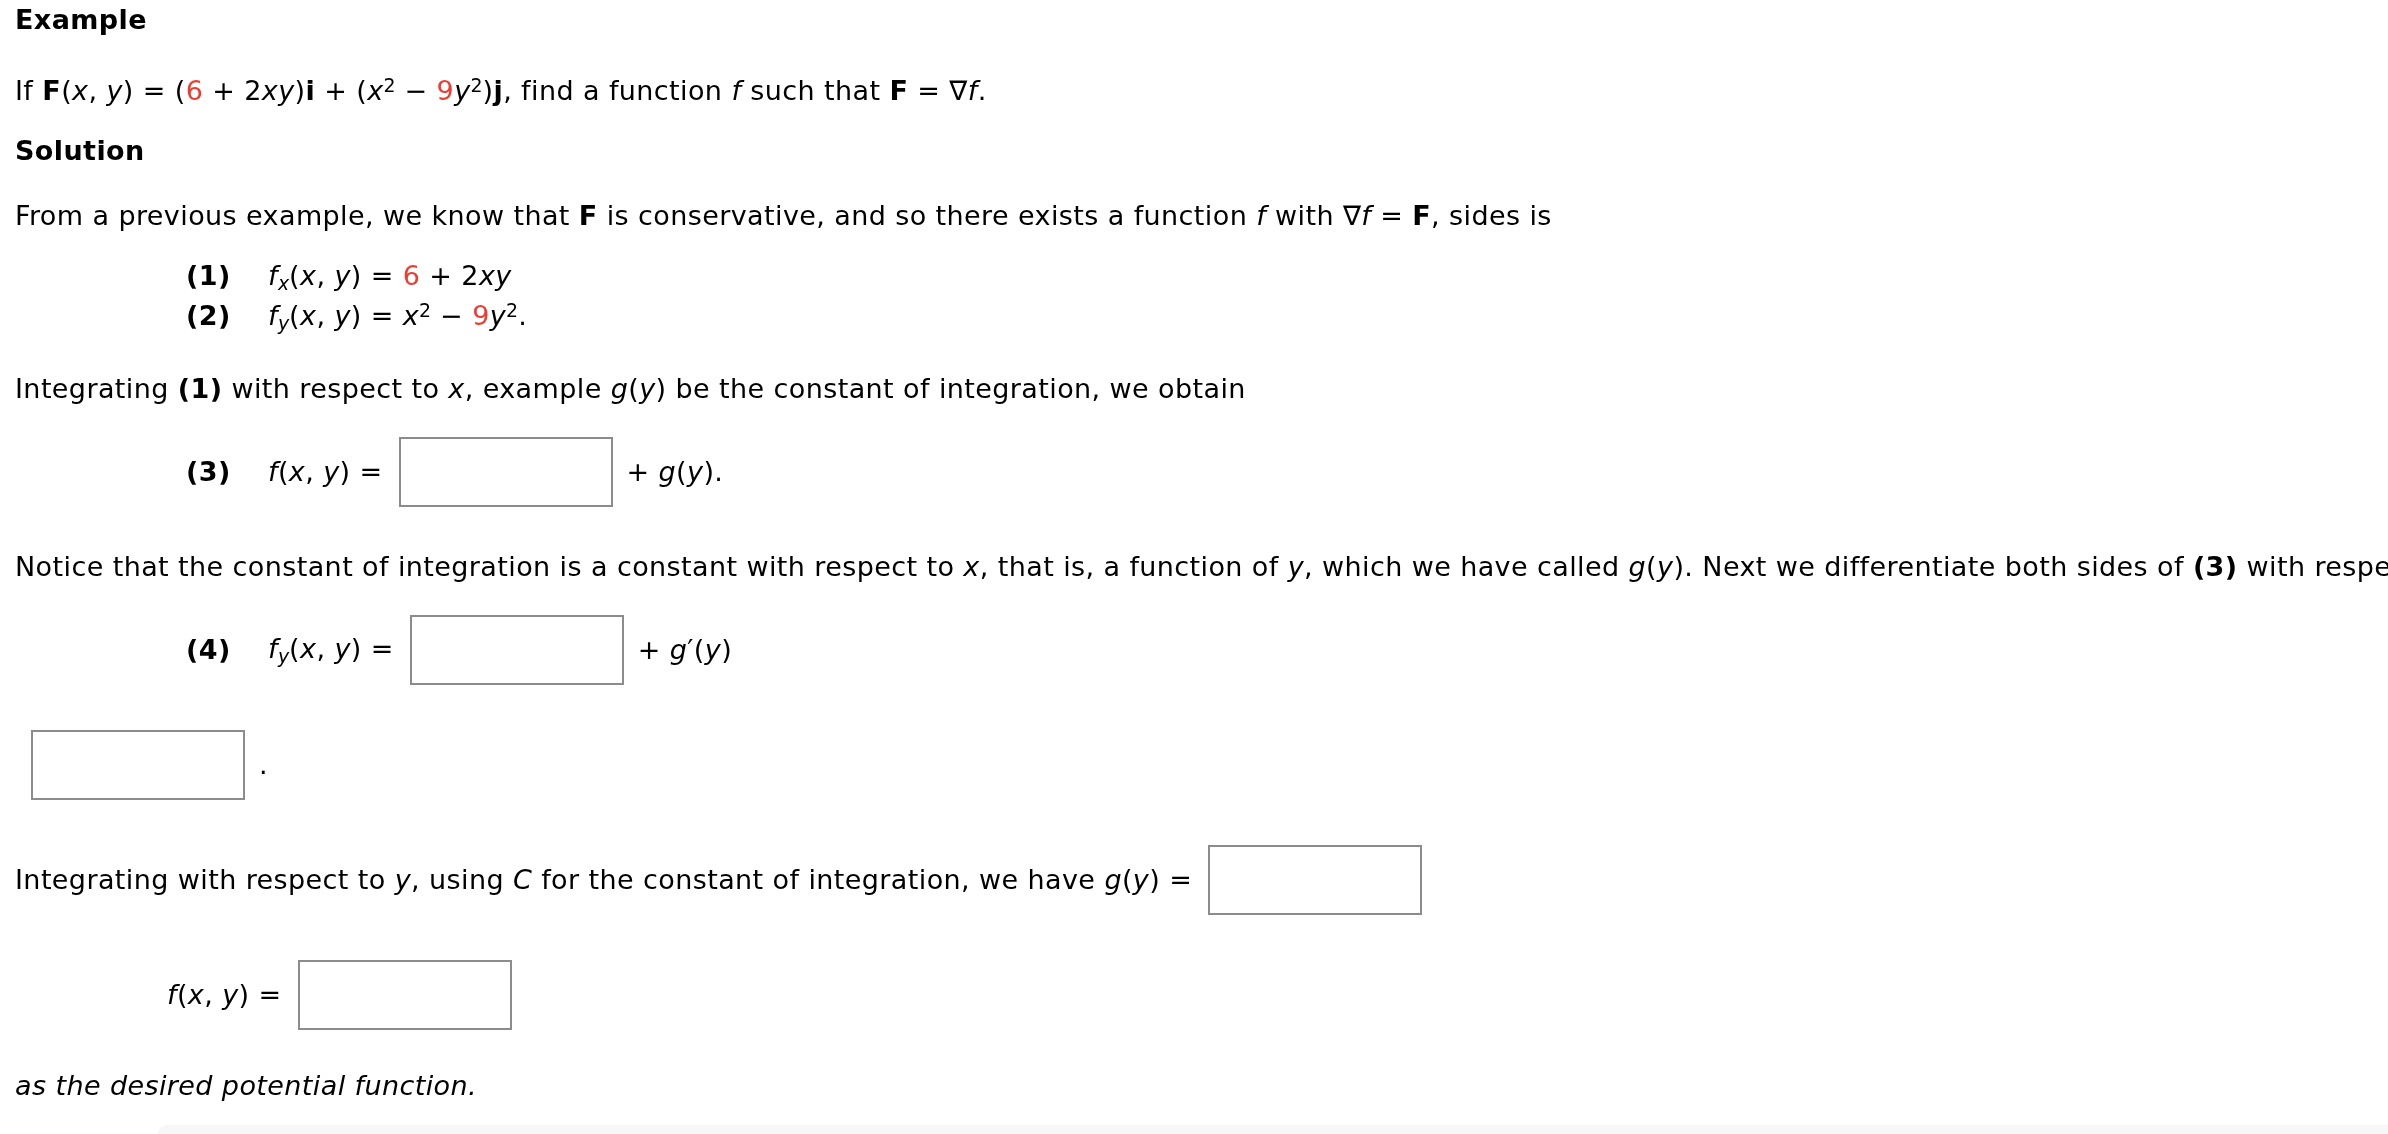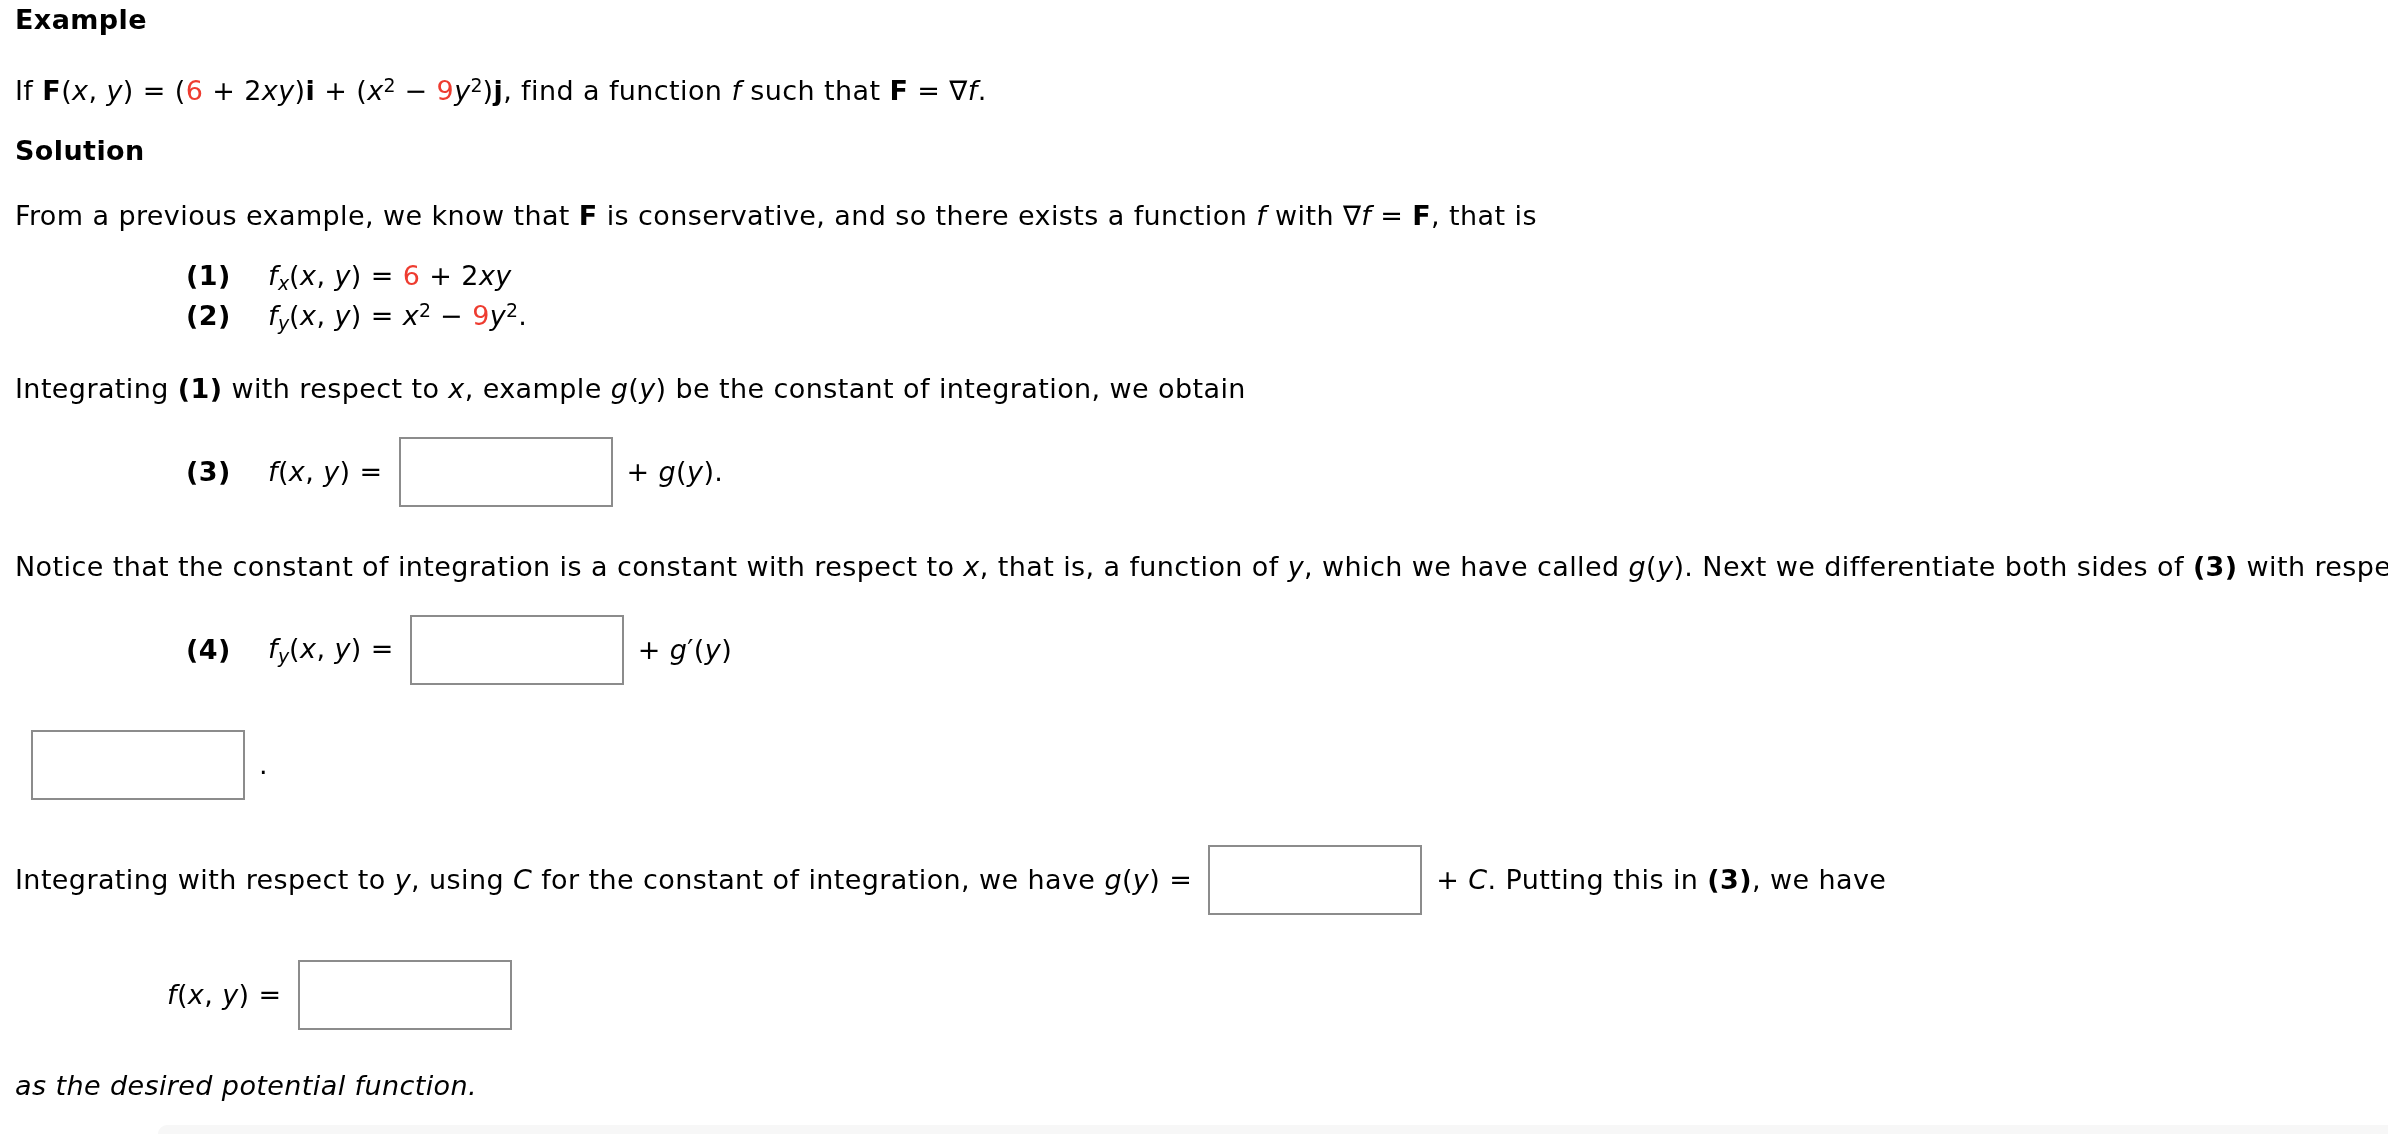--- a/index.html
+++ b/index.html
@@ -82,21 +82,21 @@
 </style>
 </head>
 <body>
 
 <div id="example" class="line heading">Example</div>
 
 <div id="problem" class="line"><span class="seg-n">If </span><span class="seg-b">F</span><span class="seg-n">(</span><span class="seg-i">x</span><span class="seg-n">, </span><span class="seg-i">y</span><span class="seg-n">) = (</span><span class="seg-r">6</span><span class="seg-n"> + 2</span><span class="seg-i">xy</span><span class="seg-n">)</span><span class="seg-b">i</span><span class="seg-n"> + (</span><span class="seg-i">x</span><span class="seg-sup">2</span><span class="seg-n"> − </span><span class="seg-r">9</span><span class="seg-i">y</span><span class="seg-sup">2</span><span class="seg-n">)</span><span class="seg-b">j</span><span class="seg-n">, find a function </span><span class="seg-i">f</span><span class="seg-n"> such that </span><span class="seg-b">F</span><span class="seg-n"> = ∇</span><span class="seg-i">f</span><span class="seg-n">.</span></div>
 
 <div id="solution" class="line heading">Solution</div>
 
-<div id="from-previous" class="line"><span class="seg-n">From a previous example, we know that </span><span class="seg-b">F</span><span class="seg-n"> is conservative, and so there exists a function </span><span class="seg-i">f</span><span class="seg-n"> with ∇</span><span class="seg-i">f</span><span class="seg-n"> = </span><span class="seg-b">F</span><span class="seg-n">, that is</span></div>
+<div id="from-previous" class="line"><span class="seg-n">From a previous example, we know that </span><span class="seg-b">F</span><span class="seg-n"> is conservative, and so there exists a function </span><span class="seg-i">f</span><span class="seg-n"> with ∇</span><span class="seg-i">f</span><span class="seg-n"> = </span><span class="seg-b">F</span><span class="seg-n">, sides is</span></div>
 
 <div id="eq1" class="line">
   <span class="eq-label">(1)</span><span><span class="seg-i">f</span><span class="seg-subi">x</span><span class="seg-n">(</span><span class="seg-i">x</span><span class="seg-n">, </span><span class="seg-i">y</span><span class="seg-n">) = </span><span class="seg-r">6</span><span class="seg-n"> + 2</span><span class="seg-i">xy</span></span>
 </div>
 
 <div id="eq2" class="line">
   <span class="eq-label">(2)</span><span><span class="seg-i">f</span><span class="seg-subi">y</span><span class="seg-n">(</span><span class="seg-i">x</span><span class="seg-n">, </span><span class="seg-i">y</span><span class="seg-n">) = </span><span class="seg-i">x</span><span class="seg-sup">2</span><span class="seg-n"> − </span><span class="seg-r">9</span><span class="seg-i">y</span><span class="seg-sup">2</span><span class="seg-n">.</span></span>
 </div>
 
 <div id="integrating1" class="line"><span class="seg-n">Integrating </span><span class="seg-b">(1)</span><span class="seg-n"> with respect to </span><span class="seg-i">x</span><span class="seg-n">, example </span><span class="seg-i">g</span><span class="seg-n">(</span><span class="seg-i">y</span><span class="seg-n">) be the constant of integration, we obtain</span></div>
@@ -118,21 +118,20 @@
 </div>
 
 <div id="comparing" class="row">
     <input type="text" class="answer-box" value="" style="">
     <span><span class="seg-n">.</span></span>
 </div>
 
 <div id="integrating-y" class="row">
   <span><span class="seg-n">Integrating with respect to </span><span class="seg-i">y</span><span class="seg-n">, using </span><span class="seg-i">C</span><span class="seg-n"> for the constant of integration, we have </span><span class="seg-i">g</span><span class="seg-n">(</span><span class="seg-i">y</span><span class="seg-n">) = </span></span>
     <input type="text" class="answer-box" value="" style="">
-    <span><span class="seg-n">+ </span><span class="seg-i">C</span><span class="seg-n">. Putting this in </span><span class="seg-b">(3)</span><span class="seg-n">, we have</span></span>
 </div>
 
 <div id="final-eq" class="row">
   <span><span class="seg-i">f</span><span class="seg-n">(</span><span class="seg-i">x</span><span class="seg-n">, </span><span class="seg-i">y</span><span class="seg-n">) = </span></span>
     <input type="text" class="answer-box" value="" style="">
 </div>
 
 <div id="closing" class="line">as the desired potential function.</div>
 
 <div id="bottom-shadow"></div>

